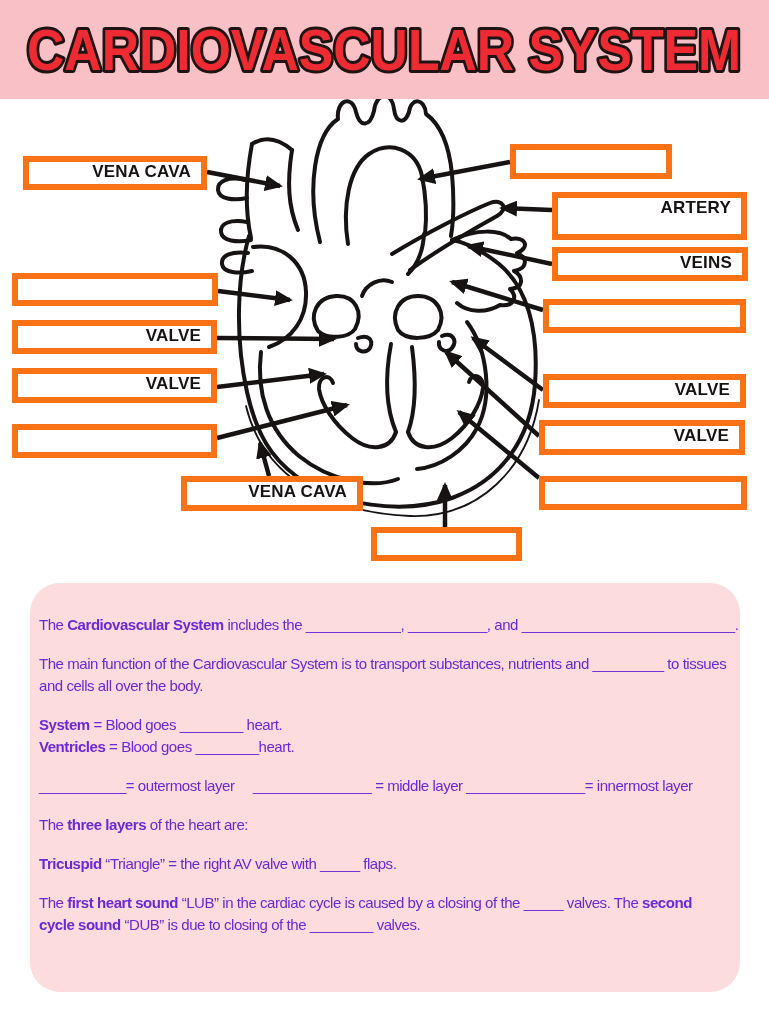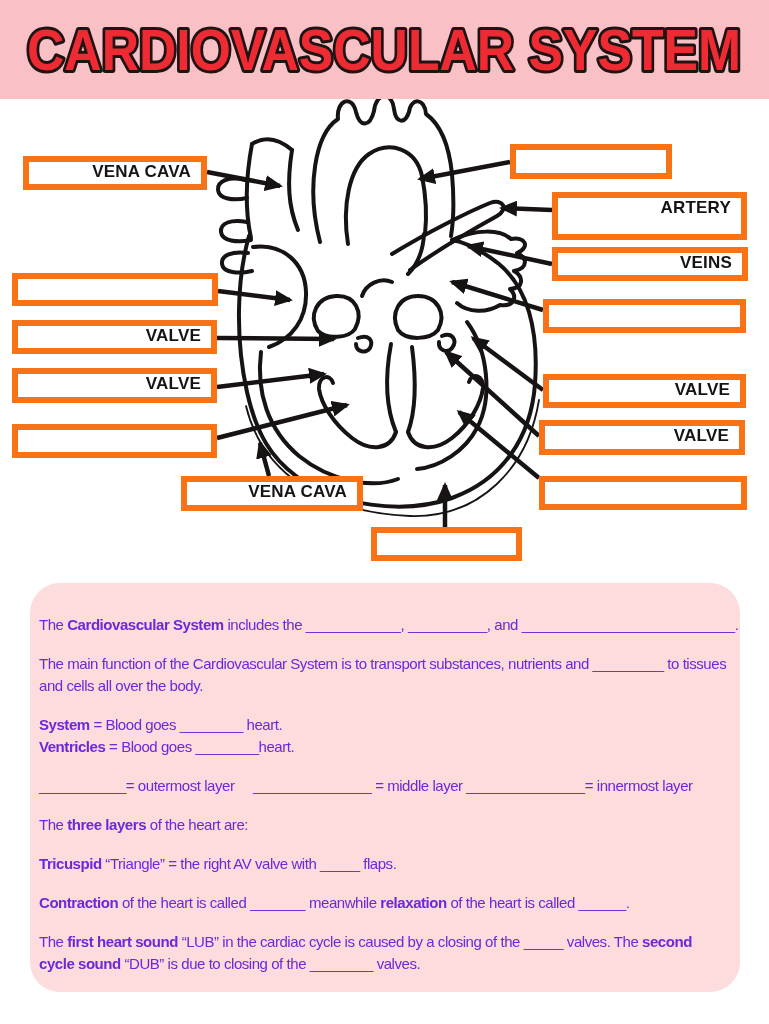--- a/index.html
+++ b/index.html
@@ -171,17 +171,16 @@
 <div class="panel">
   <div id="worksheet-text">
       <div class="ws-line grp"><span>The </span><span class="b">Cardiovascular System</span><span> includes the ____________, __________, and ___________________________.</span></div>
       <div class="ws-line grp"><span>The main function of the Cardiovascular System is to transport substances, nutrients and _________ to tissues</span></div>
       <div class="ws-line"><span>and cells all over the body.</span></div>
       <div class="ws-line grp"><span class="b">System</span><span> = Blood goes ________ heart.</span></div>
       <div class="ws-line"><span class="b">Ventricles</span><span> = Blood goes ________heart.</span></div>
       <div class="ws-line grp"><span>___________= outermost layer &nbsp;&nbsp;&nbsp; _______________ = middle layer _______________= innermost layer</span></div>
       <div class="ws-line grp"><span>The </span><span class="b">three layers</span><span> of the heart are:</span></div>
       <div class="ws-line grp"><span class="b">Tricuspid</span><span> “Triangle” = the right AV valve with _____ flaps.</span></div>
-      <div class="ws-line grp"><span class="b">Contraction</span><span> of the heart is called _______ meanwhile </span><span class="b">relaxation</span><span> of the heart is called ______.</span></div>
       <div class="ws-line grp"><span>The </span><span class="b">first heart sound</span><span> “LUB” in the cardiac cycle is caused by a closing of the _____ valves. The </span><span class="b">second</span></div>
       <div class="ws-line"><span class="b">cycle sound</span><span> “DUB” is due to closing of the ________ valves.</span></div>
     </div>
 </div>
 
 </body></html>

